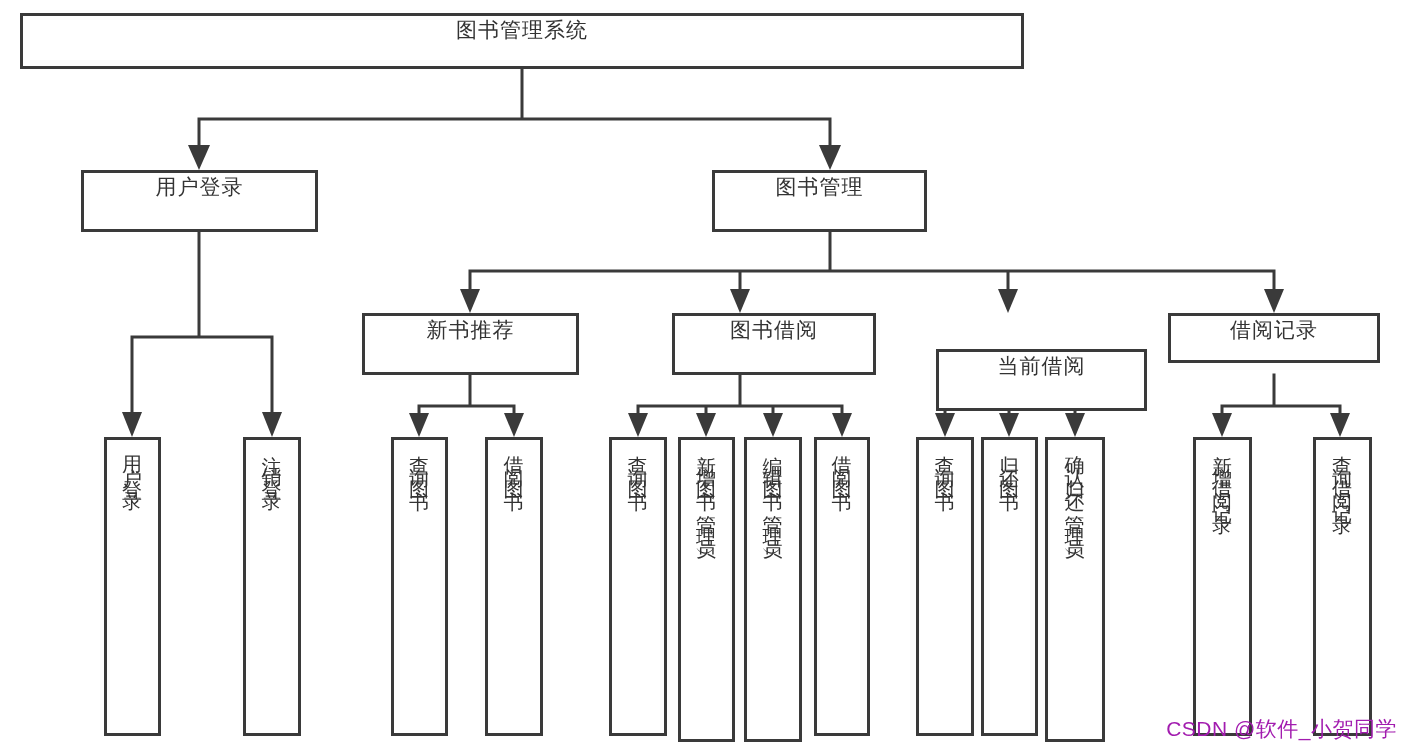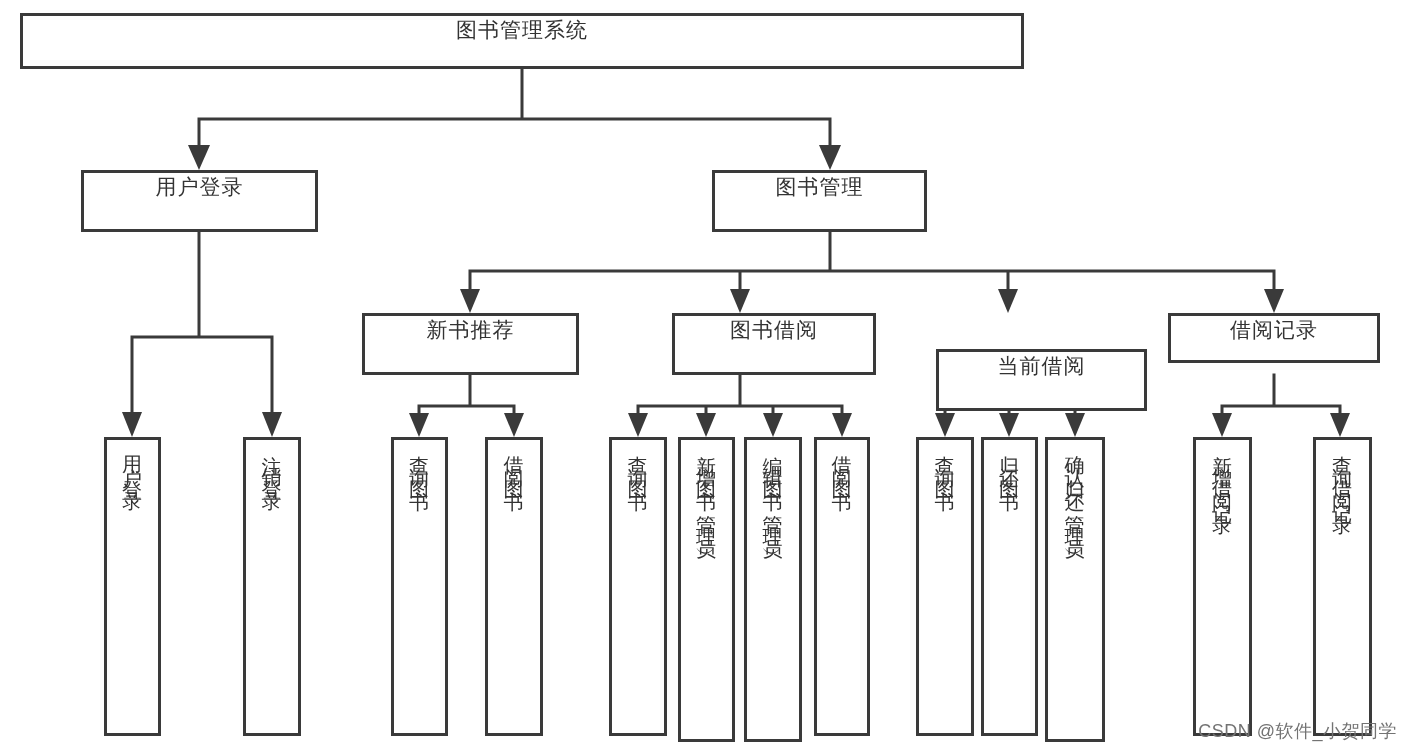--- a/index.html
+++ b/index.html
@@ -34,22 +34,22 @@
   #l-bor-q  {left:609px;width:58px;}
   #l-bor-a  {left:678px;width:57px;}
   #l-bor-e  {left:744px;width:58px;}
   #l-bor-b  {left:814px;width:56px;}
   #l-cur-q  {left:916px;width:58px;}
   #l-cur-r  {left:981px;width:57px;}
   #l-cur-c  {left:1045px;width:60px;}
   #l-log-a  {left:1193px;width:59px;}
   #l-log-q  {left:1313px;width:59px;}
   .watermark{
-    position:absolute;right:8px;bottom:4px;font-size:18px;letter-spacing:0.5px;
-    color:#737373;white-space:nowrap;z-index:5;
+    position:absolute;right:8px;bottom:4px;font-size:21px;letter-spacing:0.5px;
+    color:#a21caf;white-space:nowrap;z-index:5;
   }
 </style>
 </head>
 <body>
 
 <div class="canvas">
 
   <svg class="wires" viewBox="0 0 1405 747" xmlns="http://www.w3.org/2000/svg" aria-hidden="true">
     <g stroke="#3a3a3a" stroke-width="3" fill="none" stroke-linecap="square">
 

